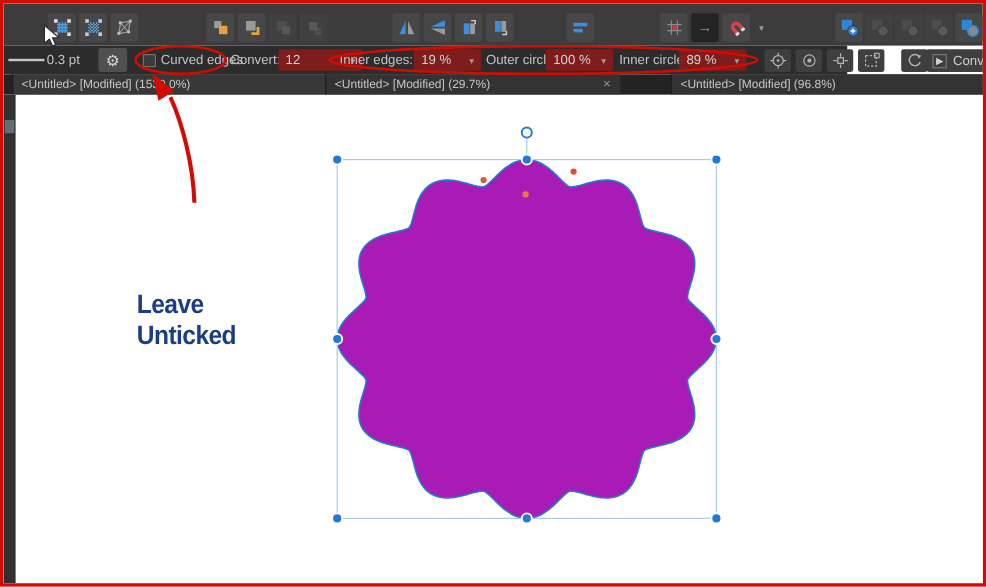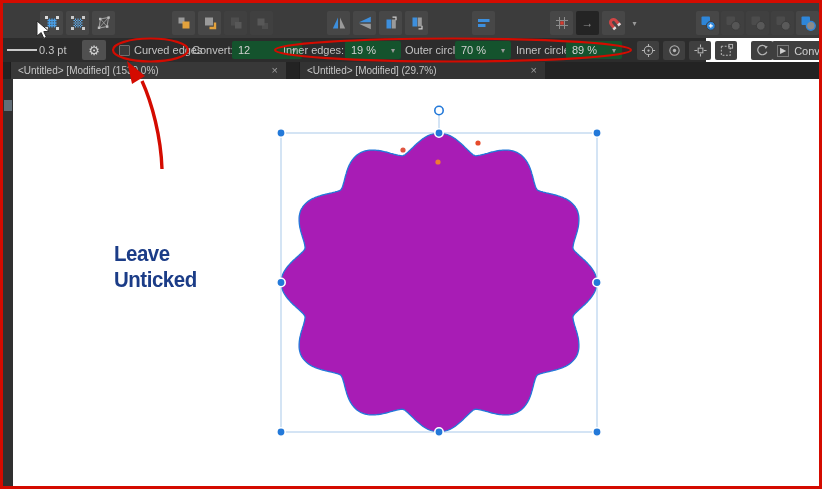--- a/index.html
+++ b/index.html
@@ -18,21 +18,21 @@
   .tb-btn.pressed{background:#242424;}
   .tb-btn svg{display:block;}
   .caret-btn{width:13px;height:24px;background:transparent;border:0;color:#9a9a9a;
     font-size:8px;display:flex;align-items:center;justify-content:center;padding:0;}
   .glyph{color:#909090;font-size:12px;line-height:1;}
   
   .context-bar{position:absolute;left:0;top:35px;width:703px;height:24px;background:#2c2c2c;
     color:#c3c3c3;font-size:11px;}
   .cb-label{position:absolute;top:6px;white-space:nowrap;}
   .stroke-line{position:absolute;left:4px;top:46.5px;width:30px;height:2px;background:#c9c9c9;}
-  .combo{position:absolute;top:3px;height:18px;background:#14532d;border-radius:2px;
+  .combo{position:absolute;top:3px;height:18px;background:#7f1d1d;border-radius:2px;
     display:flex;align-items:center;padding:0 6px;color:#d2d2d2;}
   .combo .val{flex:1;}
   .combo .caret{color:#9a9a9a;font-size:8px;margin-left:4px;}
   .gear-btn{position:absolute;left:79px;top:2px;width:24px;height:20px;background:#505050;
     border:0;border-radius:2px;color:#d4d4d4;font-size:13px;line-height:1;}
   .checkbox{position:absolute;left:116px;top:7px;width:11px;height:11px;background:#3b3b3b;
     border:1px solid #6e6e6e;border-radius:1px;}
   .cb-iconbtn{position:absolute;top:3px;width:22px;height:19px;background:#3f3f3f;border:0;
     border-radius:2px;display:flex;align-items:center;justify-content:center;padding:0;}
   .convert-btn{position:absolute;left:769px;top:3px;height:19px;width:110px;background:#3f3f3f;
@@ -251,21 +251,21 @@
     </div>
 
     <span class="cb-label" style="left:280px">Inner edges:</span>
     <div class="combo" style="left:342px;width:56px">
       <span class="val">19 %</span>
       <span class="caret">▾</span>
     </div>
 
     <span class="cb-label" style="left:402px">Outer circle:</span>
     <div class="combo" style="left:452px;width:56px">
-      <span class="val">70 %</span>
+      <span class="val">100 %</span>
       <span class="caret">▾</span>
     </div>
 
     <span class="cb-label" style="left:513px">Inner circle:</span>
     <div class="combo" style="left:563px;width:56px">
       <span class="val">89 %</span>
       <span class="caret">▾</span>
     </div>
 
     <button class="cb-iconbtn" style="left:634px">
@@ -303,23 +303,26 @@
       <span class="mini">▶</span>
       <span>Convert to</span>
     </button>
   </div>
 
   <div class="tab-bar">
     <div class="tab" style="left:7px;width:276px;background:#383838">
       <span>&lt;Untitled&gt; [Modified] (1530.0%)</span>
       <span class="close">×</span>
     </div>
-    <div class="tab" style="left:296px;width:246px">
+    <div class="tab" style="left:268px;width:246px">
       <span>&lt;Untitled&gt; [Modified] (29.7%)</span>
       <span class="close">×</span>
+    </div>
+    <div class="tab" style="left:556px;width:260px">
+      <span>&lt;Untitled&gt; [Modified] (96.8%)</span>
     </div>
   </div>
 
   <div class="canvas">
     <div class="tools-sliver">
       <div class="mini-icon"></div>
     </div>
     <div class="callout">
       <div>Leave</div>
       <div>Unticked</div>

